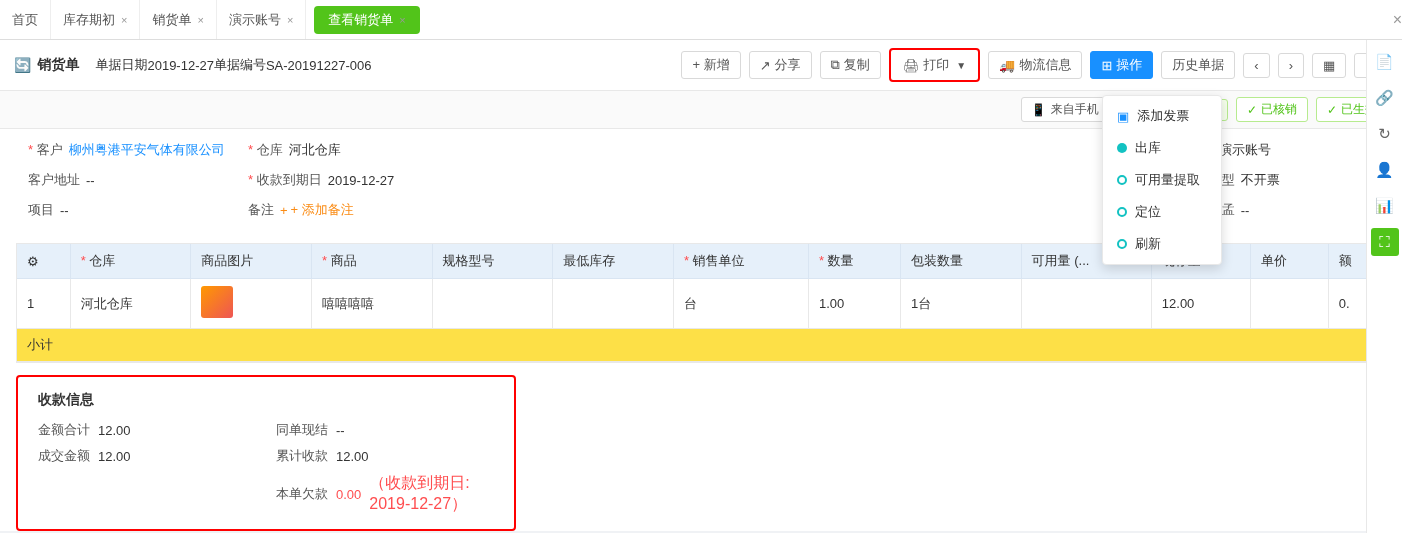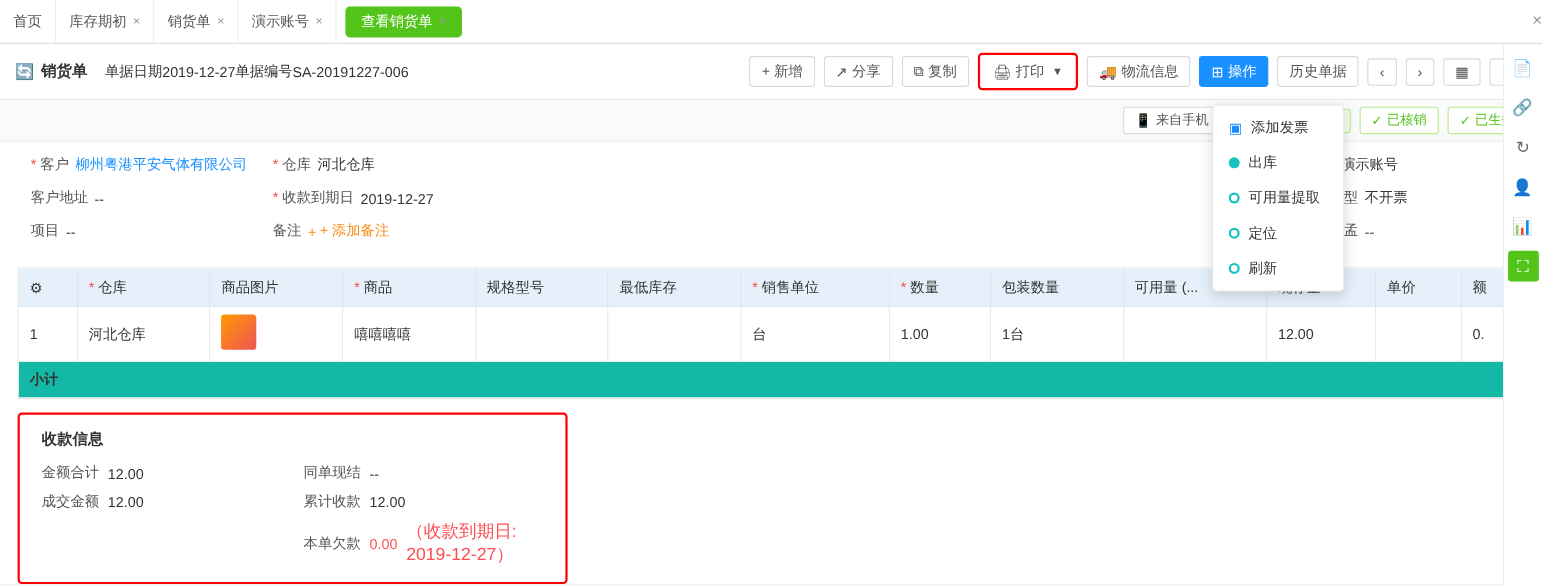--- a/index.html
+++ b/index.html
@@ -72,21 +72,21 @@
     table { width: 100%; border-collapse: collapse; font-size: 13px; }
     thead tr { background: #e6f0fa; }
     thead th {
       padding: 8px 10px; text-align: left; border-right: 1px solid #d9e5f2;
       border-bottom: 1px solid #d9e5f2; white-space: nowrap; color: #333; font-weight: normal;
     }
     thead th .required-star { color: #ff4d4f; }
     tbody tr { background: #fff; }
     tbody tr:nth-child(even) { background: #fafafa; }
     tbody td { padding: 7px 10px; border-right: 1px solid #e8e8e8; border-bottom: 1px solid #e8e8e8; }
-    .subtotal-row td { background: #14b8a6; font-weight: bold; }
+    .subtotal-row td { background: #fde047; font-weight: normal; }
 
     
     .product-thumb {
       width: 32px; height: 32px; background: linear-gradient(135deg, #f90, #e55);
       border-radius: 3px; display: inline-block;
     }
 
     
     .payment-box {
       margin: 12px 16px; border: 2px solid #ff0000; border-radius: 4px;

